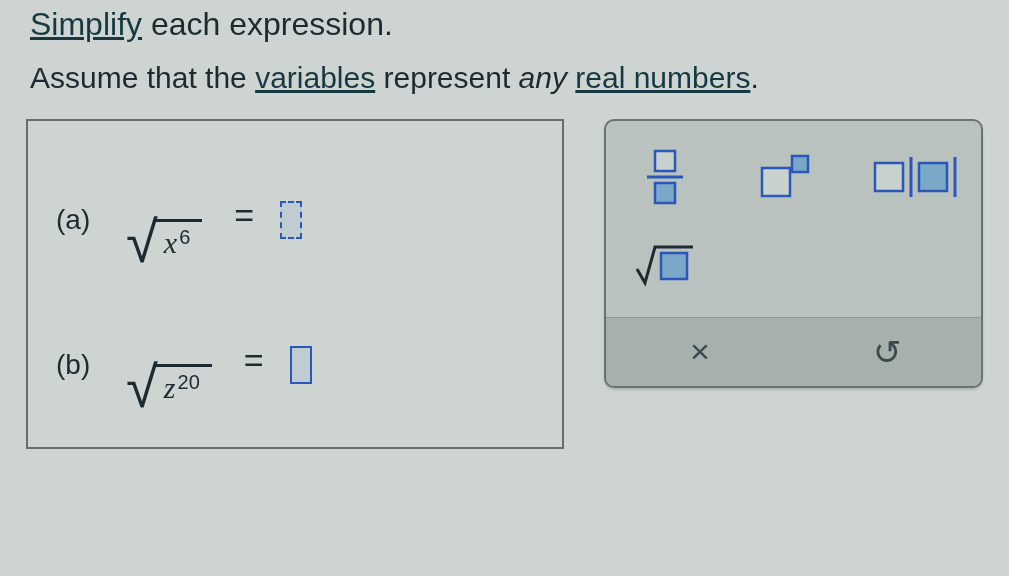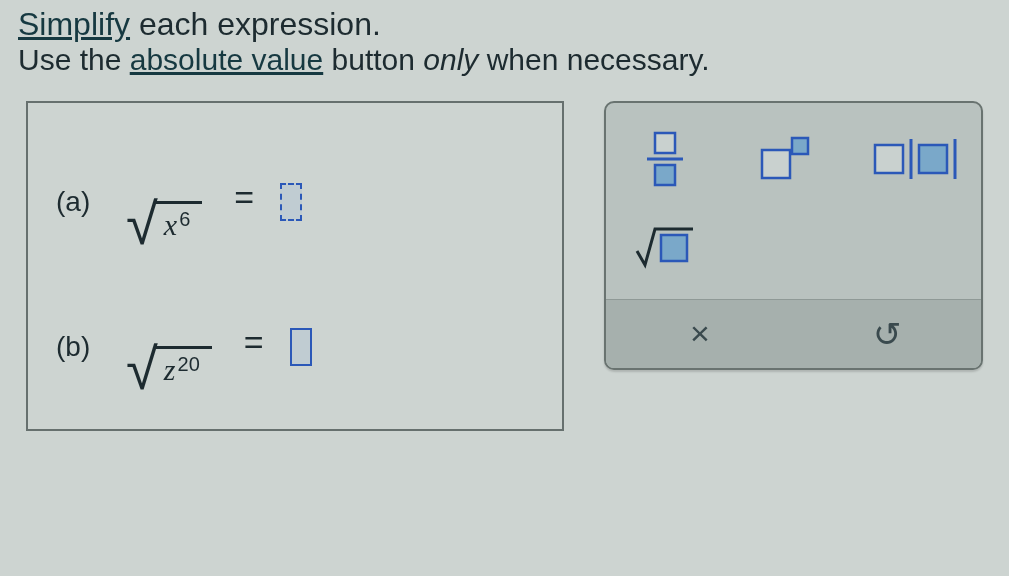--- a/index.html
+++ b/index.html
@@ -7,21 +7,21 @@
     margin: 0;
     padding: 0;
     font-family: Arial, Helvetica, sans-serif;
     background: #cdd4d1;
     color: #1d2b30;
     width: 1009px;
     height: 576px;
     overflow: hidden;
     font-size: 30px;
   }
-  .instructions { padding: 6px 22px 4px 18px; }
+  .instructions { padding: 6px 22px 4px 30px; }
   .link {
     text-decoration: underline;
     color: #163941;
   }
   .hl-title { font-size: 32px; }
   .line2 { margin-top: 18px; }
   .italic { font-style: italic; }
   .work-row {
     display: flex;
     align-items: flex-start;
@@ -101,22 +101,22 @@
     text-align: center;
   }
 </style>
 </head>
 <body>
 
 <div class="instructions">
   <div class="hl-title">
     <span class="link">Simplify</span><span> each expression.</span>
   </div>
-  <div>
-    <span>Use the </span><span class="link">absolute value</span><span> button </span><span class="italic">only</span><span> when necessary.</span>
+  <div class="line2">
+    <span>Assume that the </span><span class="link">variables</span><span> represent </span><span class="italic">any</span><span> </span><span class="link">real numbers</span><span>.</span>
   </div>
 </div>
 
 <div class="work-row">
   <div class="problems">
     <div class="prob">
       <span class="plabel">(a)</span>
       <span class="radexp">
         <span class="radsym">√</span>
         <span class="under">

